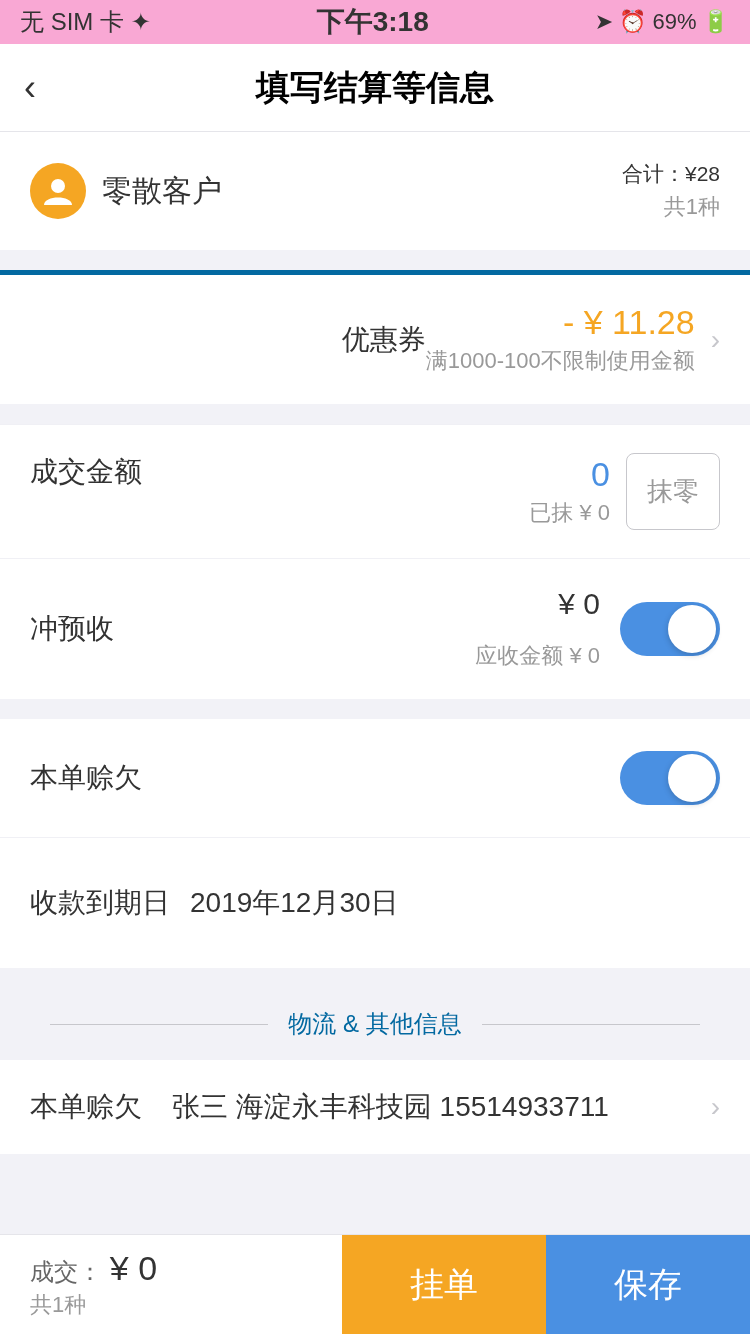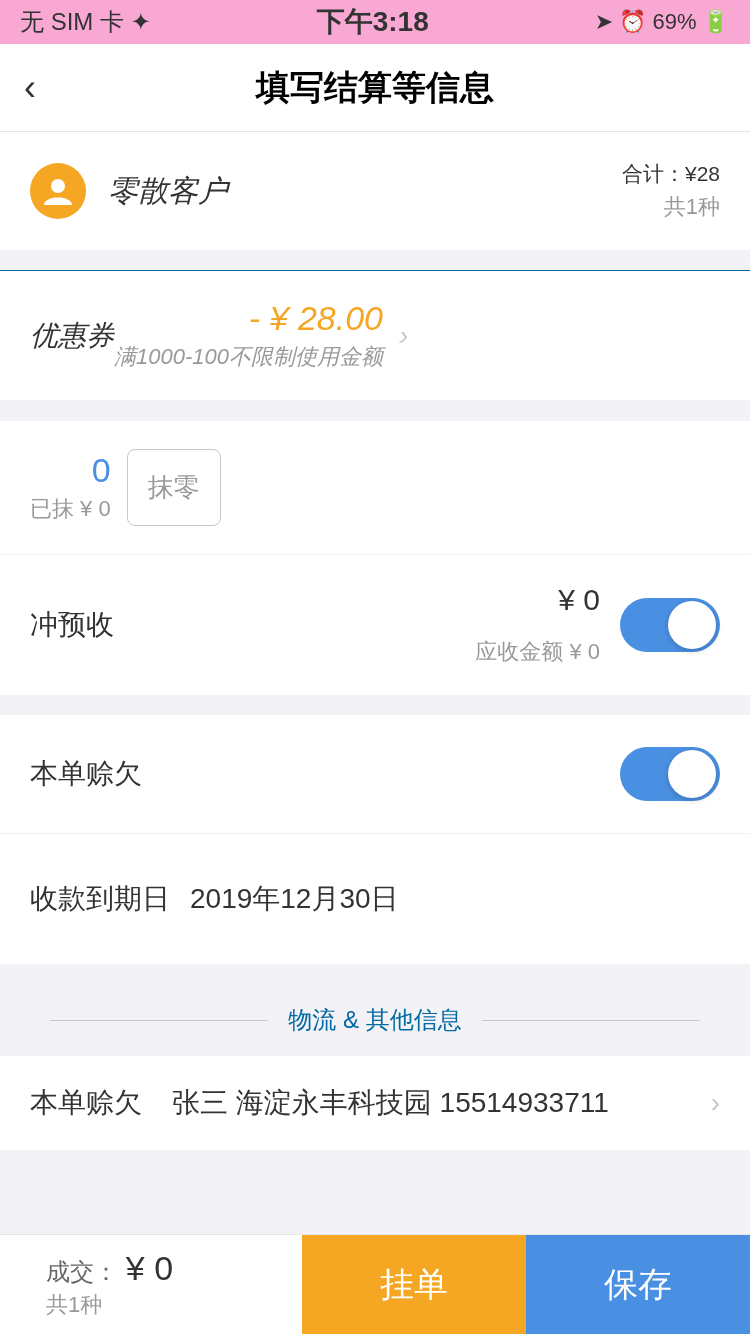--- a/index.html
+++ b/index.html
@@ -64,48 +64,46 @@
     .customer-row {
       display: flex;
       align-items: center;
       justify-content: space-between;
       padding: 28px 30px;
       background: #fff;
     }
     .customer-left {
       display: flex;
       align-items: center;
-      gap: 22px;
-      font-style: italic;
+      gap: 16px;
     }
     .customer-avatar {
       width: 56px;
       height: 56px;
       background: #f5a623;
       border-radius: 50%;
       display: flex;
       align-items: center;
       justify-content: center;
     }
     .customer-avatar svg { width: 36px; height: 36px; fill: #fff; }
     .customer-name { font-size: 30px; color: #333; }
     .customer-right { text-align: right; }
     .total-label { font-size: 21px; color: #333; }
     .total-count { font-size: 22px; color: #999; margin-top: 4px; }
 
     
     .row-item {
       display: flex;
       align-items: center;
-      justify-content: flex-start;
-      padding: 28px 30px;
-      background: #fff;
-      border-top: 1px solid #0369a1;
+      justify-content: flex-end;
+      padding: 28px 30px;
+      background: #fff;
+      border-top: 5px solid #0369a1;
       min-height: 90px;
-      font-style: italic;
     }
     .row-label {
       font-size: 28px;
       color: #333;
       flex-shrink: 0;
     }
     .row-right {
       display: flex;
       align-items: center;
       gap: 16px;
@@ -243,34 +241,33 @@
     
     .footer {
       position: fixed;
       bottom: 0;
       left: 0;
       width: 750px;
       height: 100px;
       display: flex;
       background: #fff;
       border-top: 1px solid #e5e5ea;
-      padding-left: 16px;
     }
     .footer-left {
       flex: 1;
       display: flex;
       flex-direction: column;
       justify-content: center;
       padding: 0 30px;
     }
     .footer-label { font-size: 24px; color: #666; }
     .footer-amount { font-size: 34px; color: #333; font-weight: 500; }
     .footer-count { font-size: 22px; color: #999; margin-top: 2px; }
     .footer-btn {
-      width: 224px;
+      width: 204px;
       display: flex;
       align-items: center;
       justify-content: center;
       font-size: 34px;
       font-weight: 500;
       color: #fff;
       cursor: pointer;
     }
     .btn-pending { background: #f5a623; }
     .btn-save { background: #4a90e2; }
@@ -312,31 +309,32 @@
       <div class="total-count">共1种</div>
     </div>
   </div>
 </div>
 
 <div class="section">
   <div class="row-item">
     <span class="row-label">优惠券</span>
     <div class="row-right">
       <div class="row-value-block">
-        <div class="coupon-discount">- ¥ 28.00</div>
+        <div class="coupon-discount">- ¥ 11.28</div>
         <div class="coupon-sub">满1000-100不限制使用金额</div>
       </div>
       <span class="chevron">›</span>
     </div>
   </div>
 </div>
 
 <div class="section">
 
   <div class="deal-amount-row">
+    <span class="row-label">成交金额</span>
     <div class="deal-right">
       <div class="deal-value">
         <div class="deal-number">0</div>
         <div class="deal-sub">已抹  ¥ 0</div>
       </div>
       <button class="round-btn">抹零</button>
     </div>
   </div>
 
   <div class="prepay-row">

